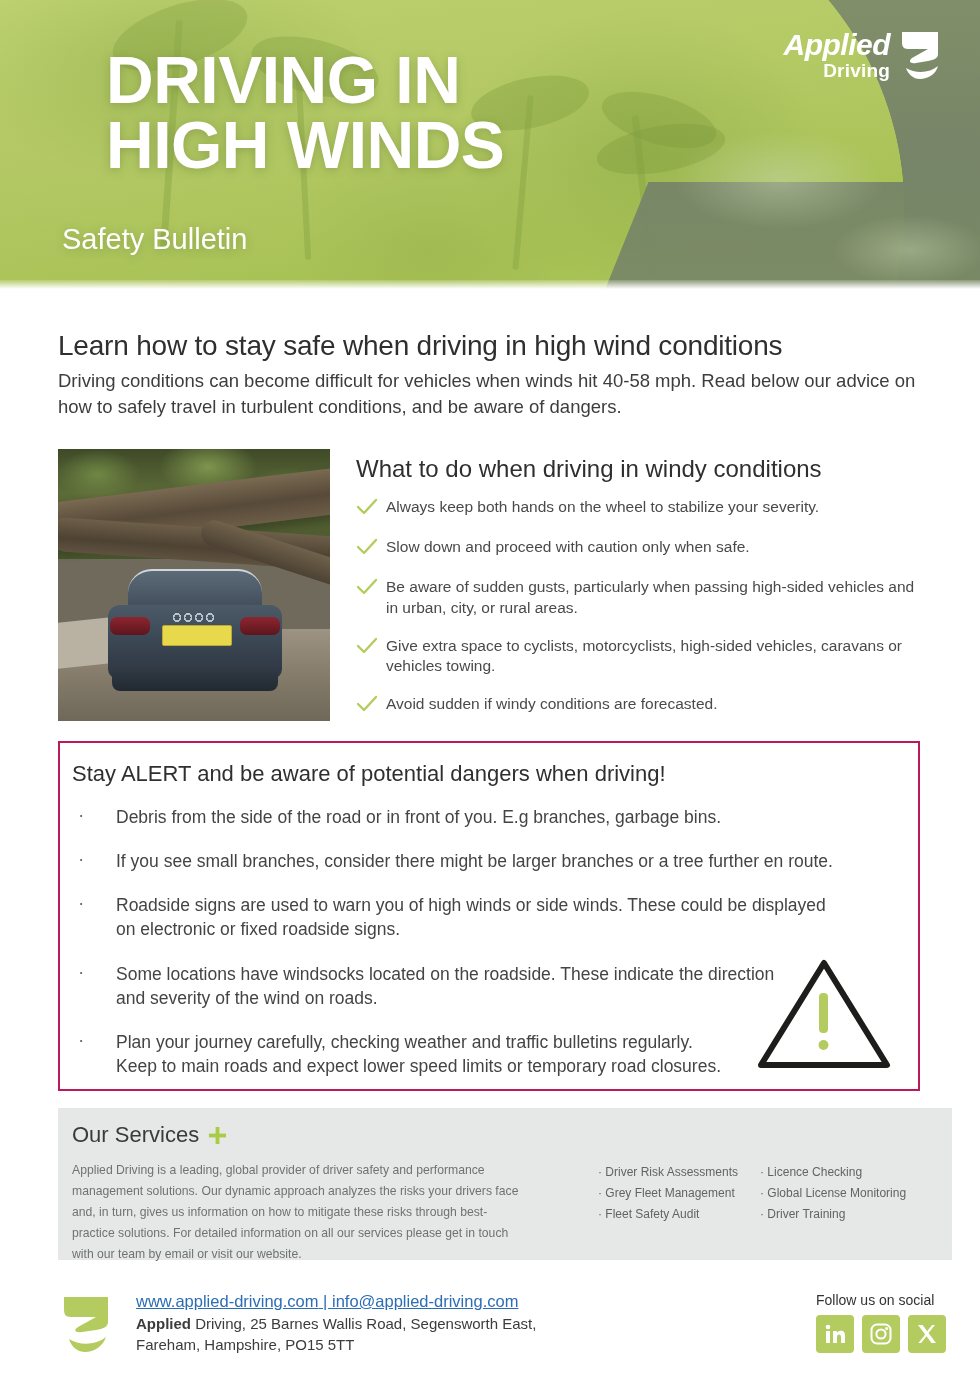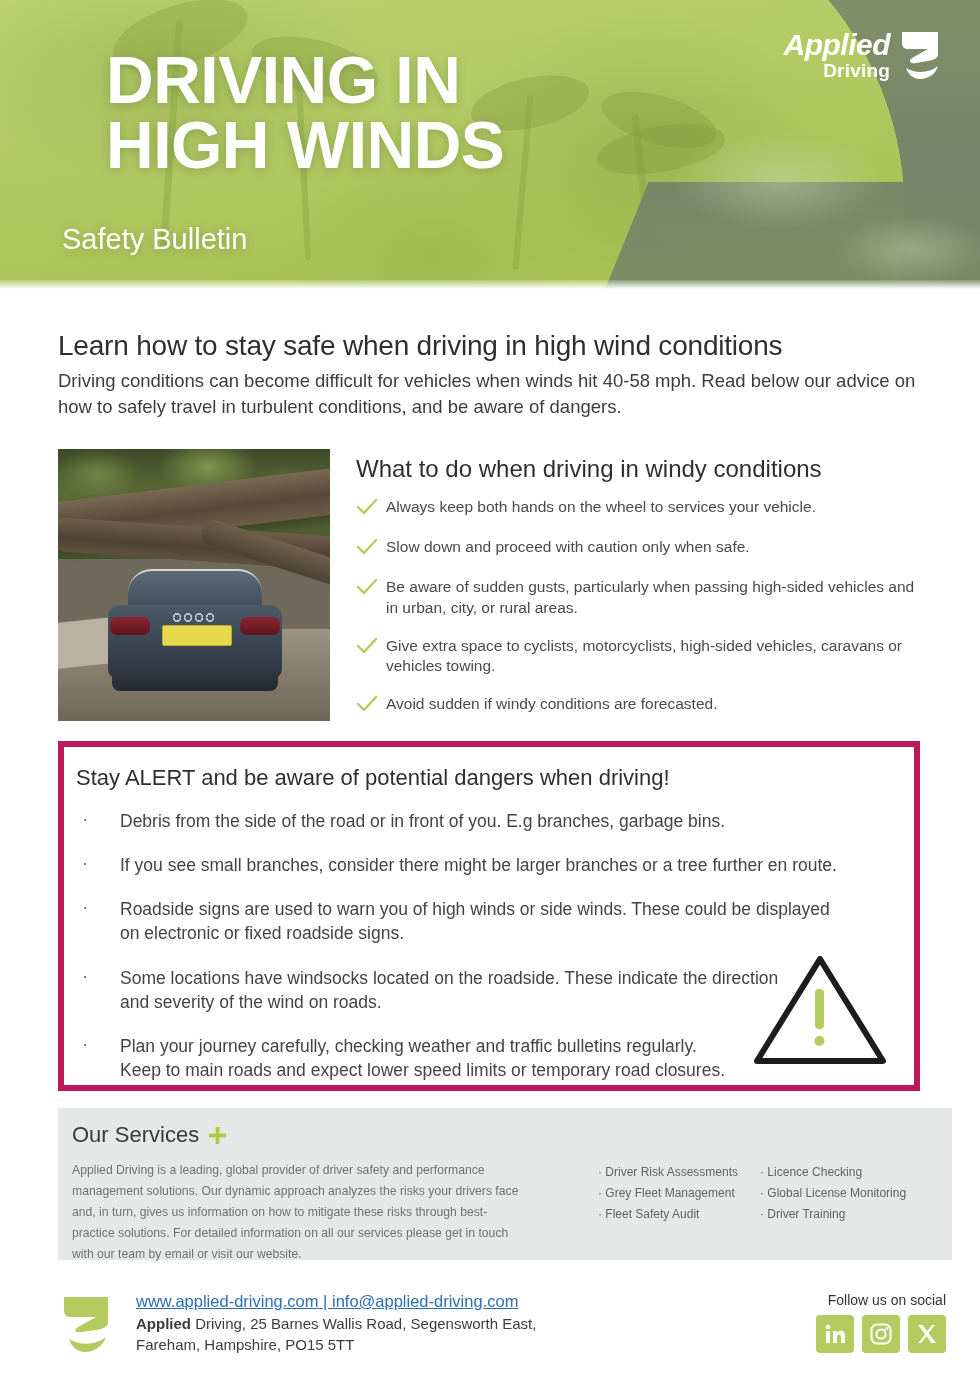--- a/index.html
+++ b/index.html
@@ -177,21 +177,21 @@
     position:absolute;left:356px;top:455px;font-size:24px;color:#2f2f2f;font-weight:normal;
   }
   .checklist{position:absolute;left:356px;top:497px;width:574px;}
   .chk-row{display:flex;align-items:flex-start;margin-bottom:17px;}
   .chk-ico{width:30px;flex:0 0 30px;padding-top:1px;}
   .chk-txt{font-size:15.5px;line-height:1.34;color:#4a4a4a;}
 
   
   .alert-box{
     position:absolute;left:58px;top:741px;width:862px;height:350px;
-    border:6px solid #be185d;background:#ffffff;box-sizing:border-box;
+    border:2px solid #be185d;background:#ffffff;box-sizing:border-box;
   }
   .alert-title{
     position:absolute;left:12px;top:18px;font-size:22px;color:#2f2f2f;
   }
   .alert-list{position:absolute;left:14px;top:62px;width:790px;}
   .al-row{display:flex;align-items:flex-start;margin-bottom:20px;}
   .al-bul{width:38px;flex:0 0 38px;color:#6b6b6b;font-size:19px;line-height:1.1;padding-left:4px;}
   .al-txt{font-size:17.5px;line-height:1.38;color:#444;white-space:pre-line;}
   .warn-tri{position:absolute;right:24px;bottom:16px;width:140px;height:118px;}
 
@@ -213,21 +213,21 @@
 
   
   .footer{position:absolute;left:0;top:1280px;width:980px;height:106px;}
   .ft-logo{position:absolute;left:60px;top:14px;width:52px;height:58px;}
   .ft-lines{position:absolute;left:136px;top:12px;}
   .ft-links{font-size:16.5px;color:#2c6eb5;}
   .ft-links a{color:#2c6eb5;text-decoration:underline;}
   .ft-sep{color:#2c6eb5;text-decoration:underline;}
   .ft-addr{font-size:15px;line-height:1.38;color:#3c3c3c;margin-top:3px;white-space:pre-line;}
   .ft-addr b{font-weight:bold;}
-  .ft-social{position:absolute;right:34px;top:12px;text-align:right;}
+  .ft-social{position:absolute;right:34px;top:12px;text-align:left;}
   .ft-social-label{font-size:14px;color:#333;margin-bottom:7px;}
   .ft-icons{display:flex;gap:8px;justify-content:flex-end;}
   .si{width:38px;height:38px;background:#b4cc5f;border-radius:4px;display:flex;align-items:center;justify-content:center;}
 </style>
 </head>
 <body>
 
 <div class="page">
 
   <div class="banner">
@@ -289,21 +289,21 @@
   </div>
 
   <div class="check-head">What to do when driving in windy conditions</div>
   <div class="checklist">
     <div class="chk-row">
       <span class="chk-ico">
         <svg width="22" height="18" viewBox="0 0 22 18">
             <path d="M2 9 L8 15 L20 2" fill="none" stroke="#b4cc5f" stroke-width="2.4" stroke-linecap="round" stroke-linejoin="round"></path>
           </svg>
       </span>
-      <span class="chk-txt">Always keep both hands on the wheel to services your vehicle.</span>
+      <span class="chk-txt">Always keep both hands on the wheel to stabilize your severity.</span>
     </div>
     <div class="chk-row">
       <span class="chk-ico">
         <svg width="22" height="18" viewBox="0 0 22 18">
             <path d="M2 9 L8 15 L20 2" fill="none" stroke="#b4cc5f" stroke-width="2.4" stroke-linecap="round" stroke-linejoin="round"></path>
           </svg>
       </span>
       <span class="chk-txt">Slow down and proceed with caution only when safe.</span>
     </div>
     <div class="chk-row">

